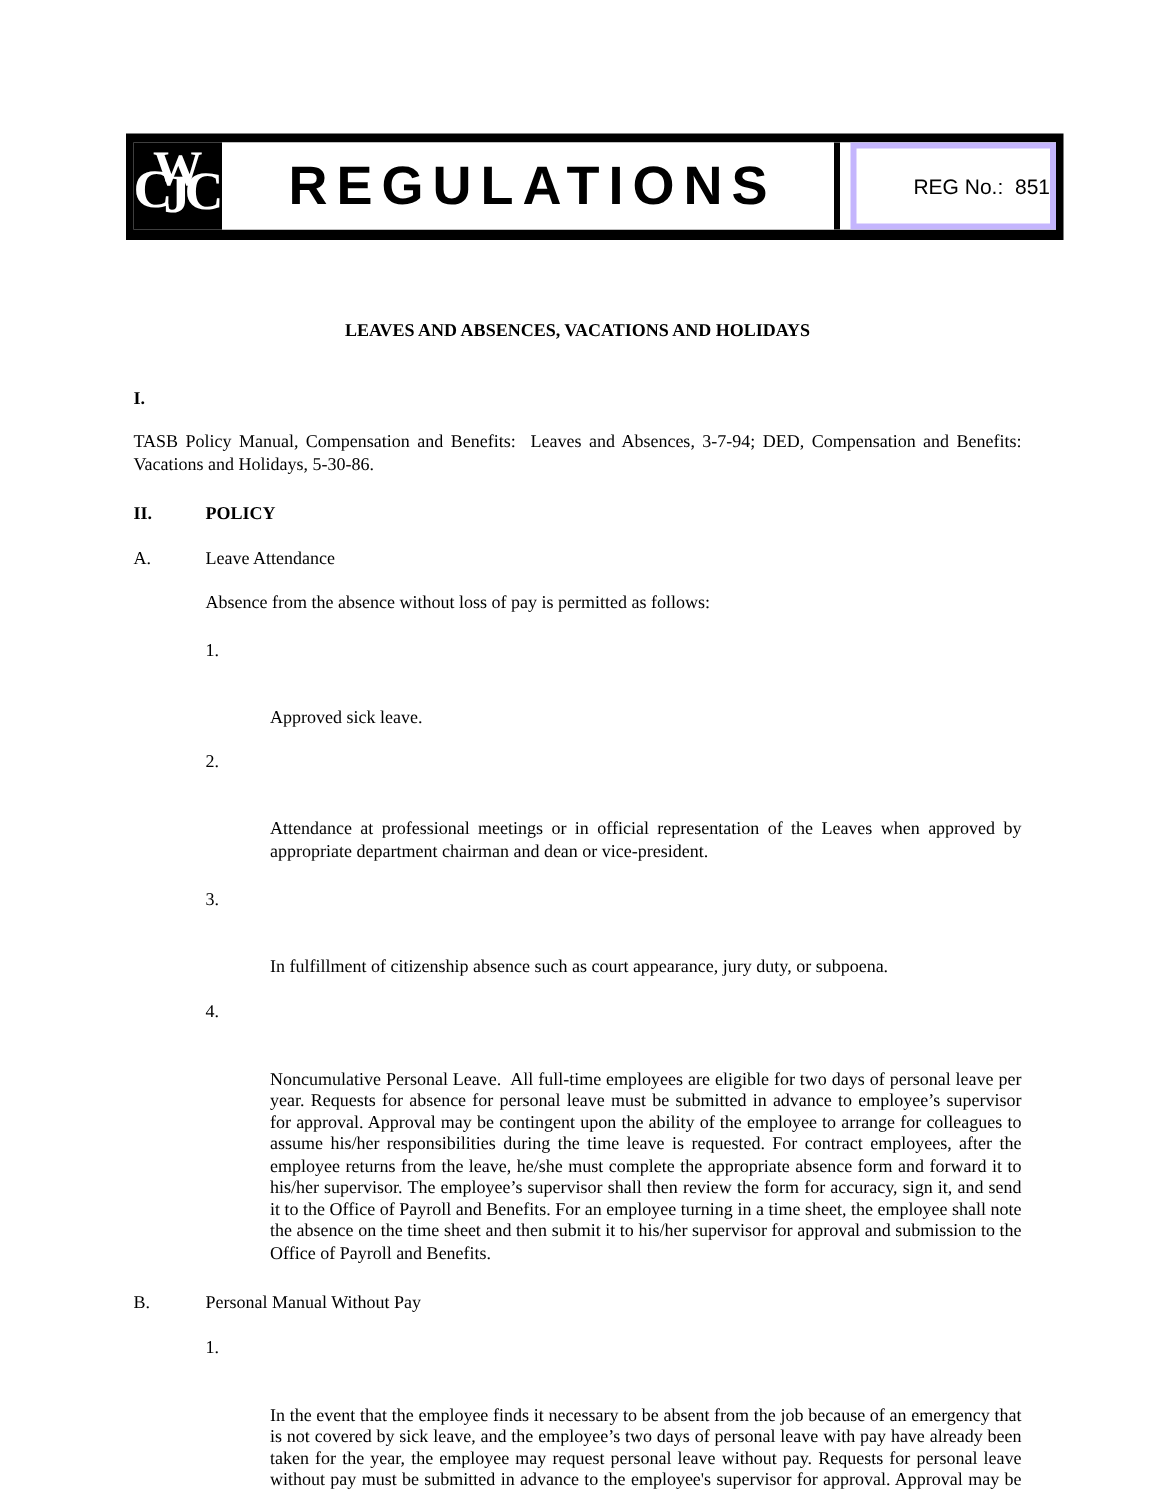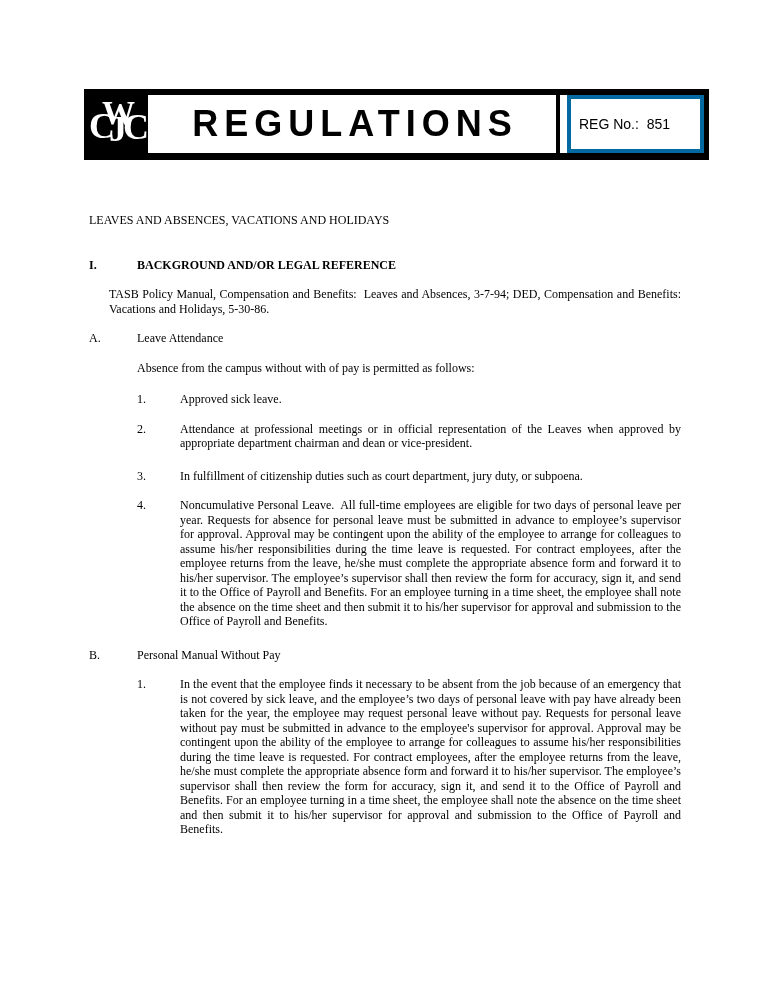--- a/index.html
+++ b/index.html
@@ -59,53 +59,55 @@
   .reg-area {
     flex: none;
     width: 148px;
     border-left: 4px solid #000;
     display: flex;
     background: #fff;
   }
   .reg-box {
     flex: 1;
     margin-left: 7px;
-    border: 4px solid #0369a1;
+    border: 4px solid #c4b5fd;
     display: flex;
     align-items: center;
     padding-left: 8px;
     font-family: "Liberation Sans", sans-serif;
     font-size: 14px;
     white-space: nowrap;
+    justify-content: flex-end;
   }
 
   
   .content {
     position: absolute;
     left: 89px;
     top: 213px;
     width: 592px;
     font-family: "Liberation Serif", serif;
     font-size: 12px;
     line-height: 14.5px;
   }
   .doc-title {
-    font-weight: normal;
+    text-align: center;
+    font-weight: bold;
   }
   .hrow { display: flex; }
   .hrow .label { flex: none; width: 48px; }
   .hrow.bold { font-weight: bold; }
   .para { text-align: justify; }
   .indent1 { margin-left: 48px; }
   .item { display: flex; margin-left: 48px; }
   .item .inum { flex: none; width: 43px; }
-  .item .itext { width: 501px; text-align: justify; }
+  .item .itext { width: 501px; text-align: justify; margin-top: 45px; }
 
   .mt-sec1  { margin-top: 30px; }
-  .mt-tasb  { margin-top: 15px; margin-left: 20px; }
+  .mt-tasb  { margin-top: 15px; }
   .mt-sec2  { margin-top: 19px; }
   .mt-parta { margin-top: 15px; }
   .mt-intro { margin-top: 15px; }
   .mt-i1    { margin-top: 17px; }
   .mt-i2    { margin-top: 15px; }
   .mt-i3    { margin-top: 18px; }
   .mt-i4    { margin-top: 15px; }
   .mt-partb { margin-top: 19px; }
   .mt-b1    { margin-top: 15px; }
 </style>
@@ -130,46 +132,49 @@
       </div>
     </div>
   </div>
 
   <div class="content">
 
     <div class="doc-title">LEAVES AND ABSENCES, VACATIONS AND HOLIDAYS</div>
 
     <div class="hrow bold mt-sec1">
       <span class="label">I.</span>
-      <span>BACKGROUND AND/OR LEGAL REFERENCE</span>
     </div>
 
     <p class="para mt-tasb">TASB Policy Manual, Compensation and Benefits:&nbsp; Leaves and Absences, 3-7-94; DED, Compensation and Benefits: Vacations and Holidays, 5-30-86.</p>
 
+    <div class="hrow bold mt-sec2">
+      <span class="label">II.</span>
+      <span>POLICY</span>
+    </div>
 
     <div class="hrow mt-parta">
       <span class="label">A.</span>
       <span>Leave Attendance</span>
     </div>
 
-    <p class="indent1 mt-intro">Absence from the campus without with of pay is permitted as follows:</p>
+    <p class="indent1 mt-intro">Absence from the absence without loss of pay is permitted as follows:</p>
 
     <div class="item mt-i1">
       <span class="inum">1.</span>
       <span class="itext">Approved sick leave.</span>
     </div>
 
     <div class="item mt-i2">
       <span class="inum">2.</span>
       <span class="itext">Attendance at professional meetings or in official representation of the Leaves when approved by appropriate department chairman and dean or vice-president.</span>
     </div>
 
     <div class="item mt-i3">
       <span class="inum">3.</span>
-      <span class="itext">In fulfillment of citizenship duties such as court department, jury duty, or subpoena.</span>
+      <span class="itext">In fulfillment of citizenship absence such as court appearance, jury duty, or subpoena.</span>
     </div>
 
     <div class="item mt-i4">
       <span class="inum">4.</span>
       <span class="itext">Noncumulative Personal Leave.&nbsp; All full-time employees are eligible for two days of personal leave per year. Requests for absence for personal leave must be submitted in advance to employee’s supervisor for approval. Approval may be contingent upon the ability of the employee to arrange for colleagues to assume his/her responsibilities during the time leave is requested. For contract employees, after the employee returns from the leave, he/she must complete the appropriate absence form and forward it to his/her supervisor. The employee’s supervisor shall then review the form for accuracy, sign it, and send it to the Office of Payroll and Benefits. For an employee turning in a time sheet, the employee shall note the absence on the time sheet and then submit it to his/her supervisor for approval and submission to the Office of Payroll and Benefits.</span>
     </div>
 
     <div class="hrow mt-partb">
       <span class="label">B.</span>
       <span>Personal Manual Without Pay</span>

